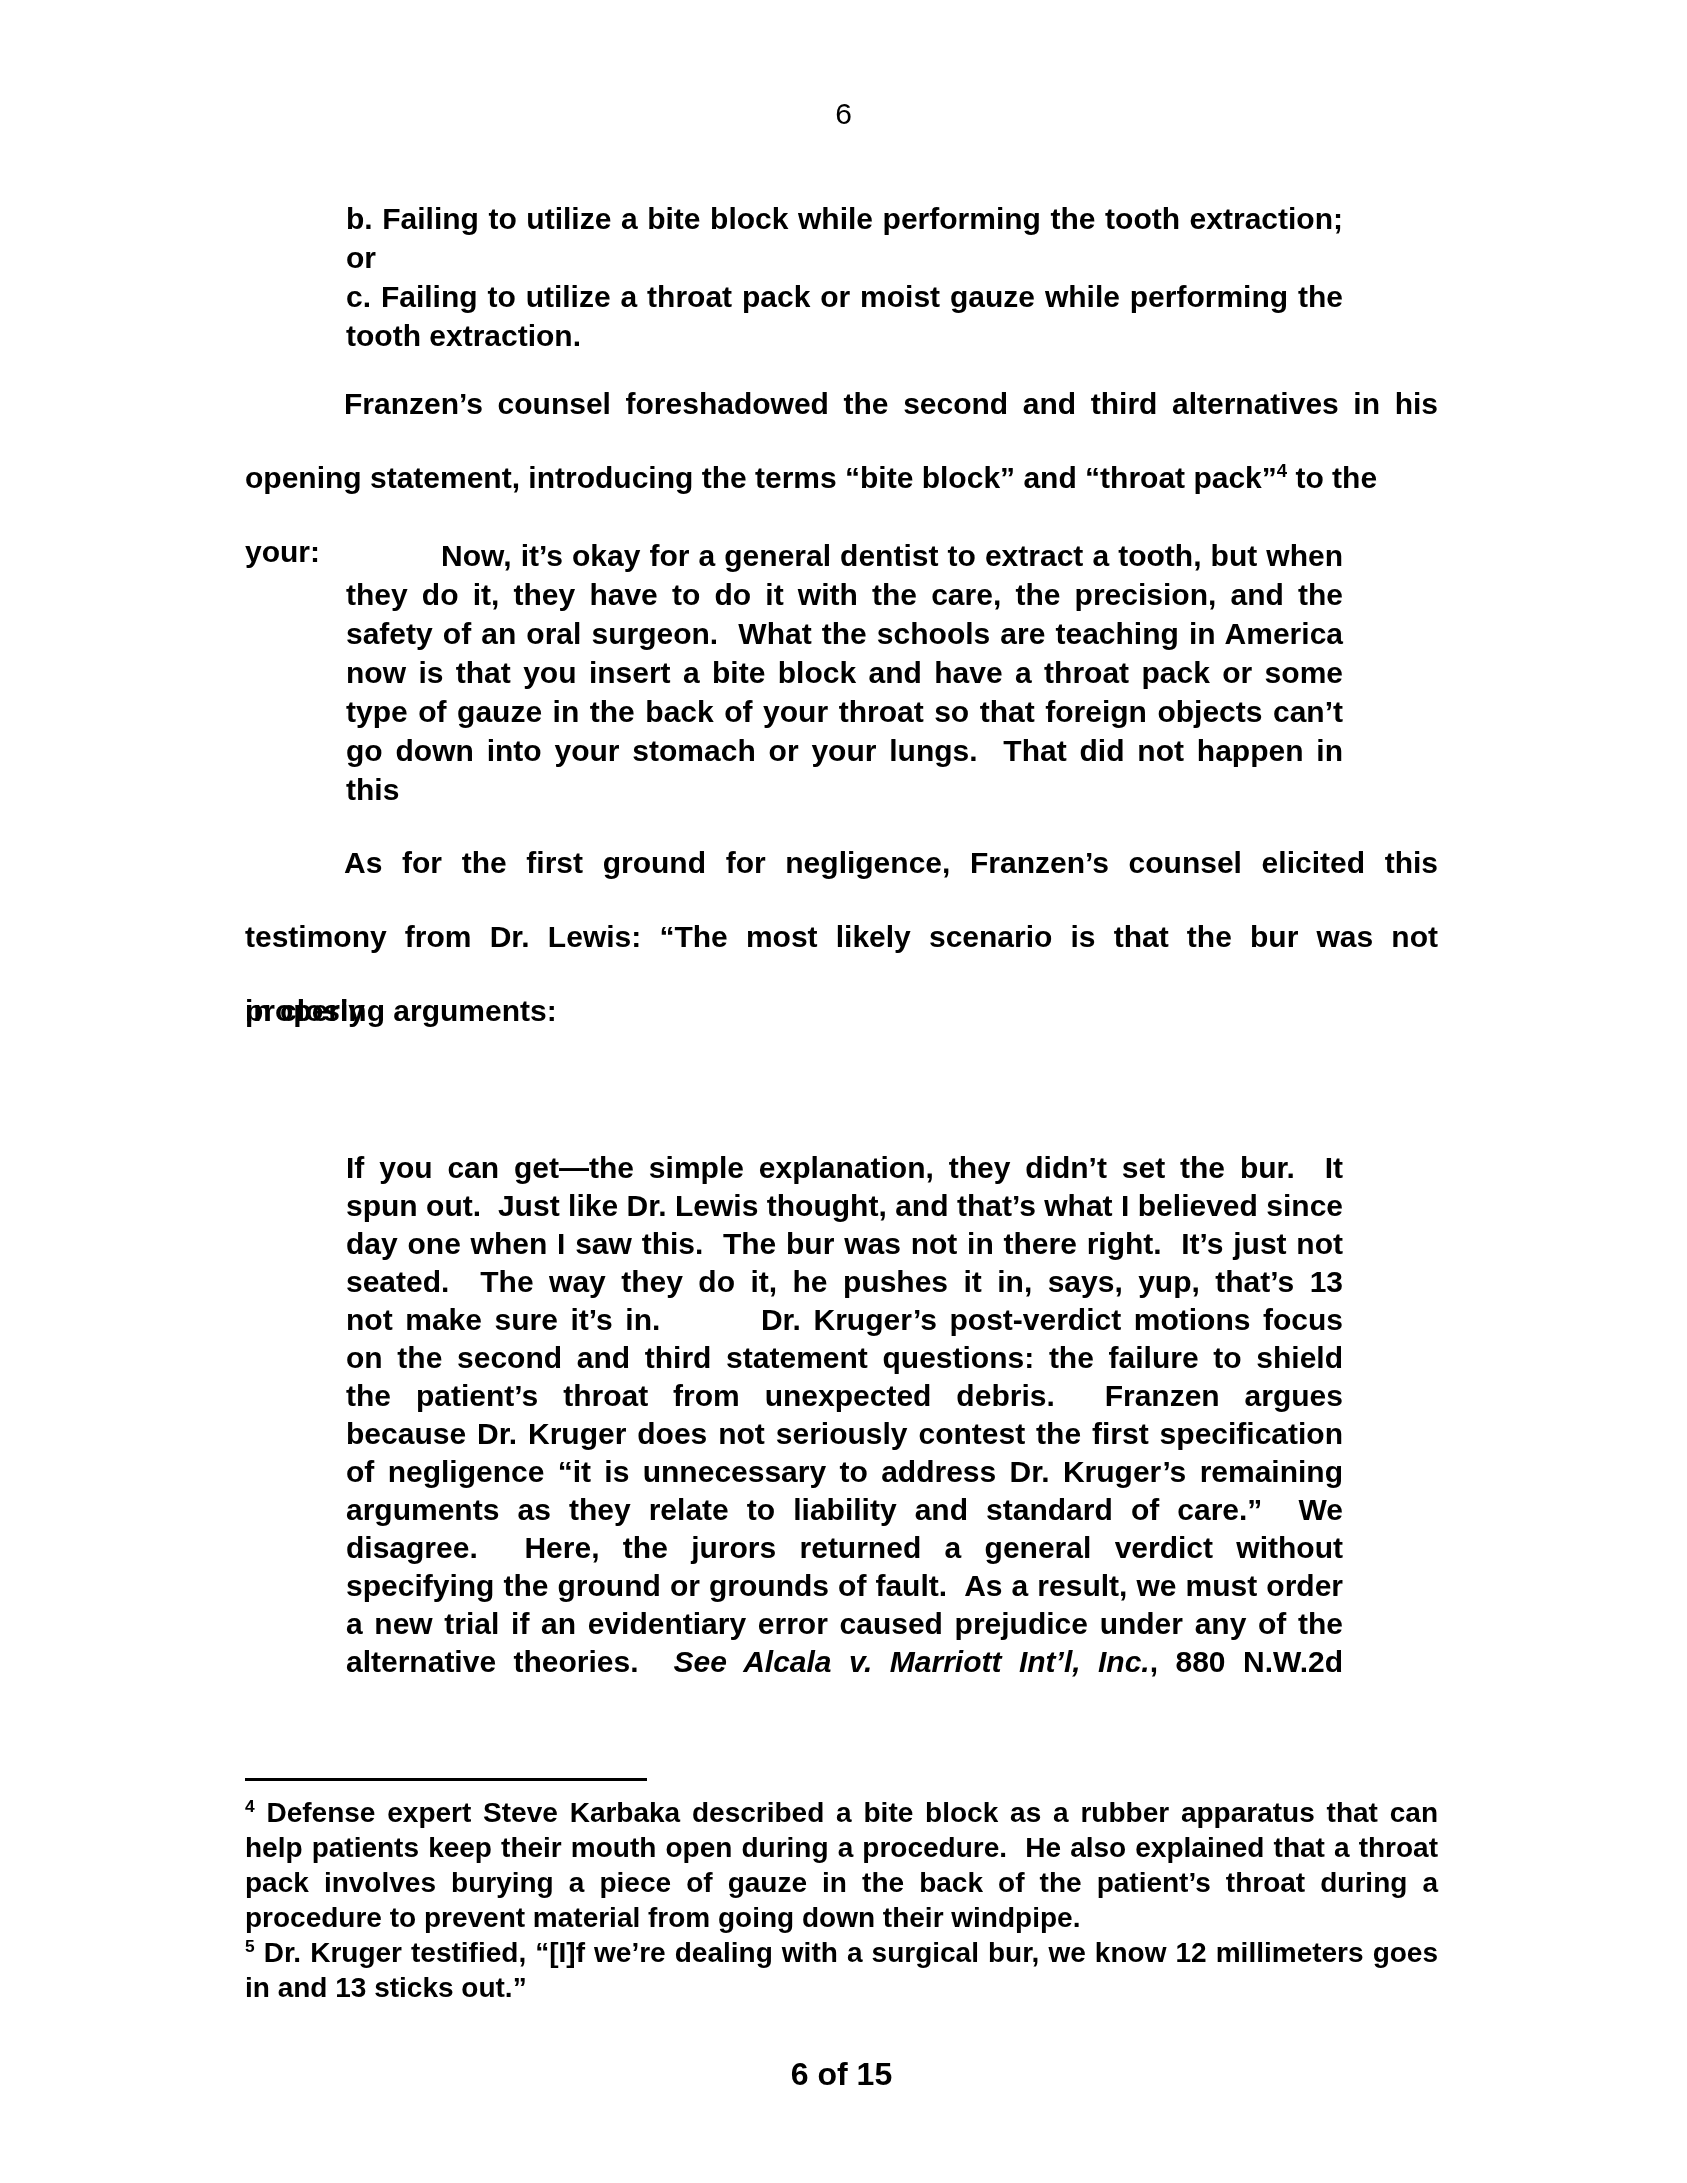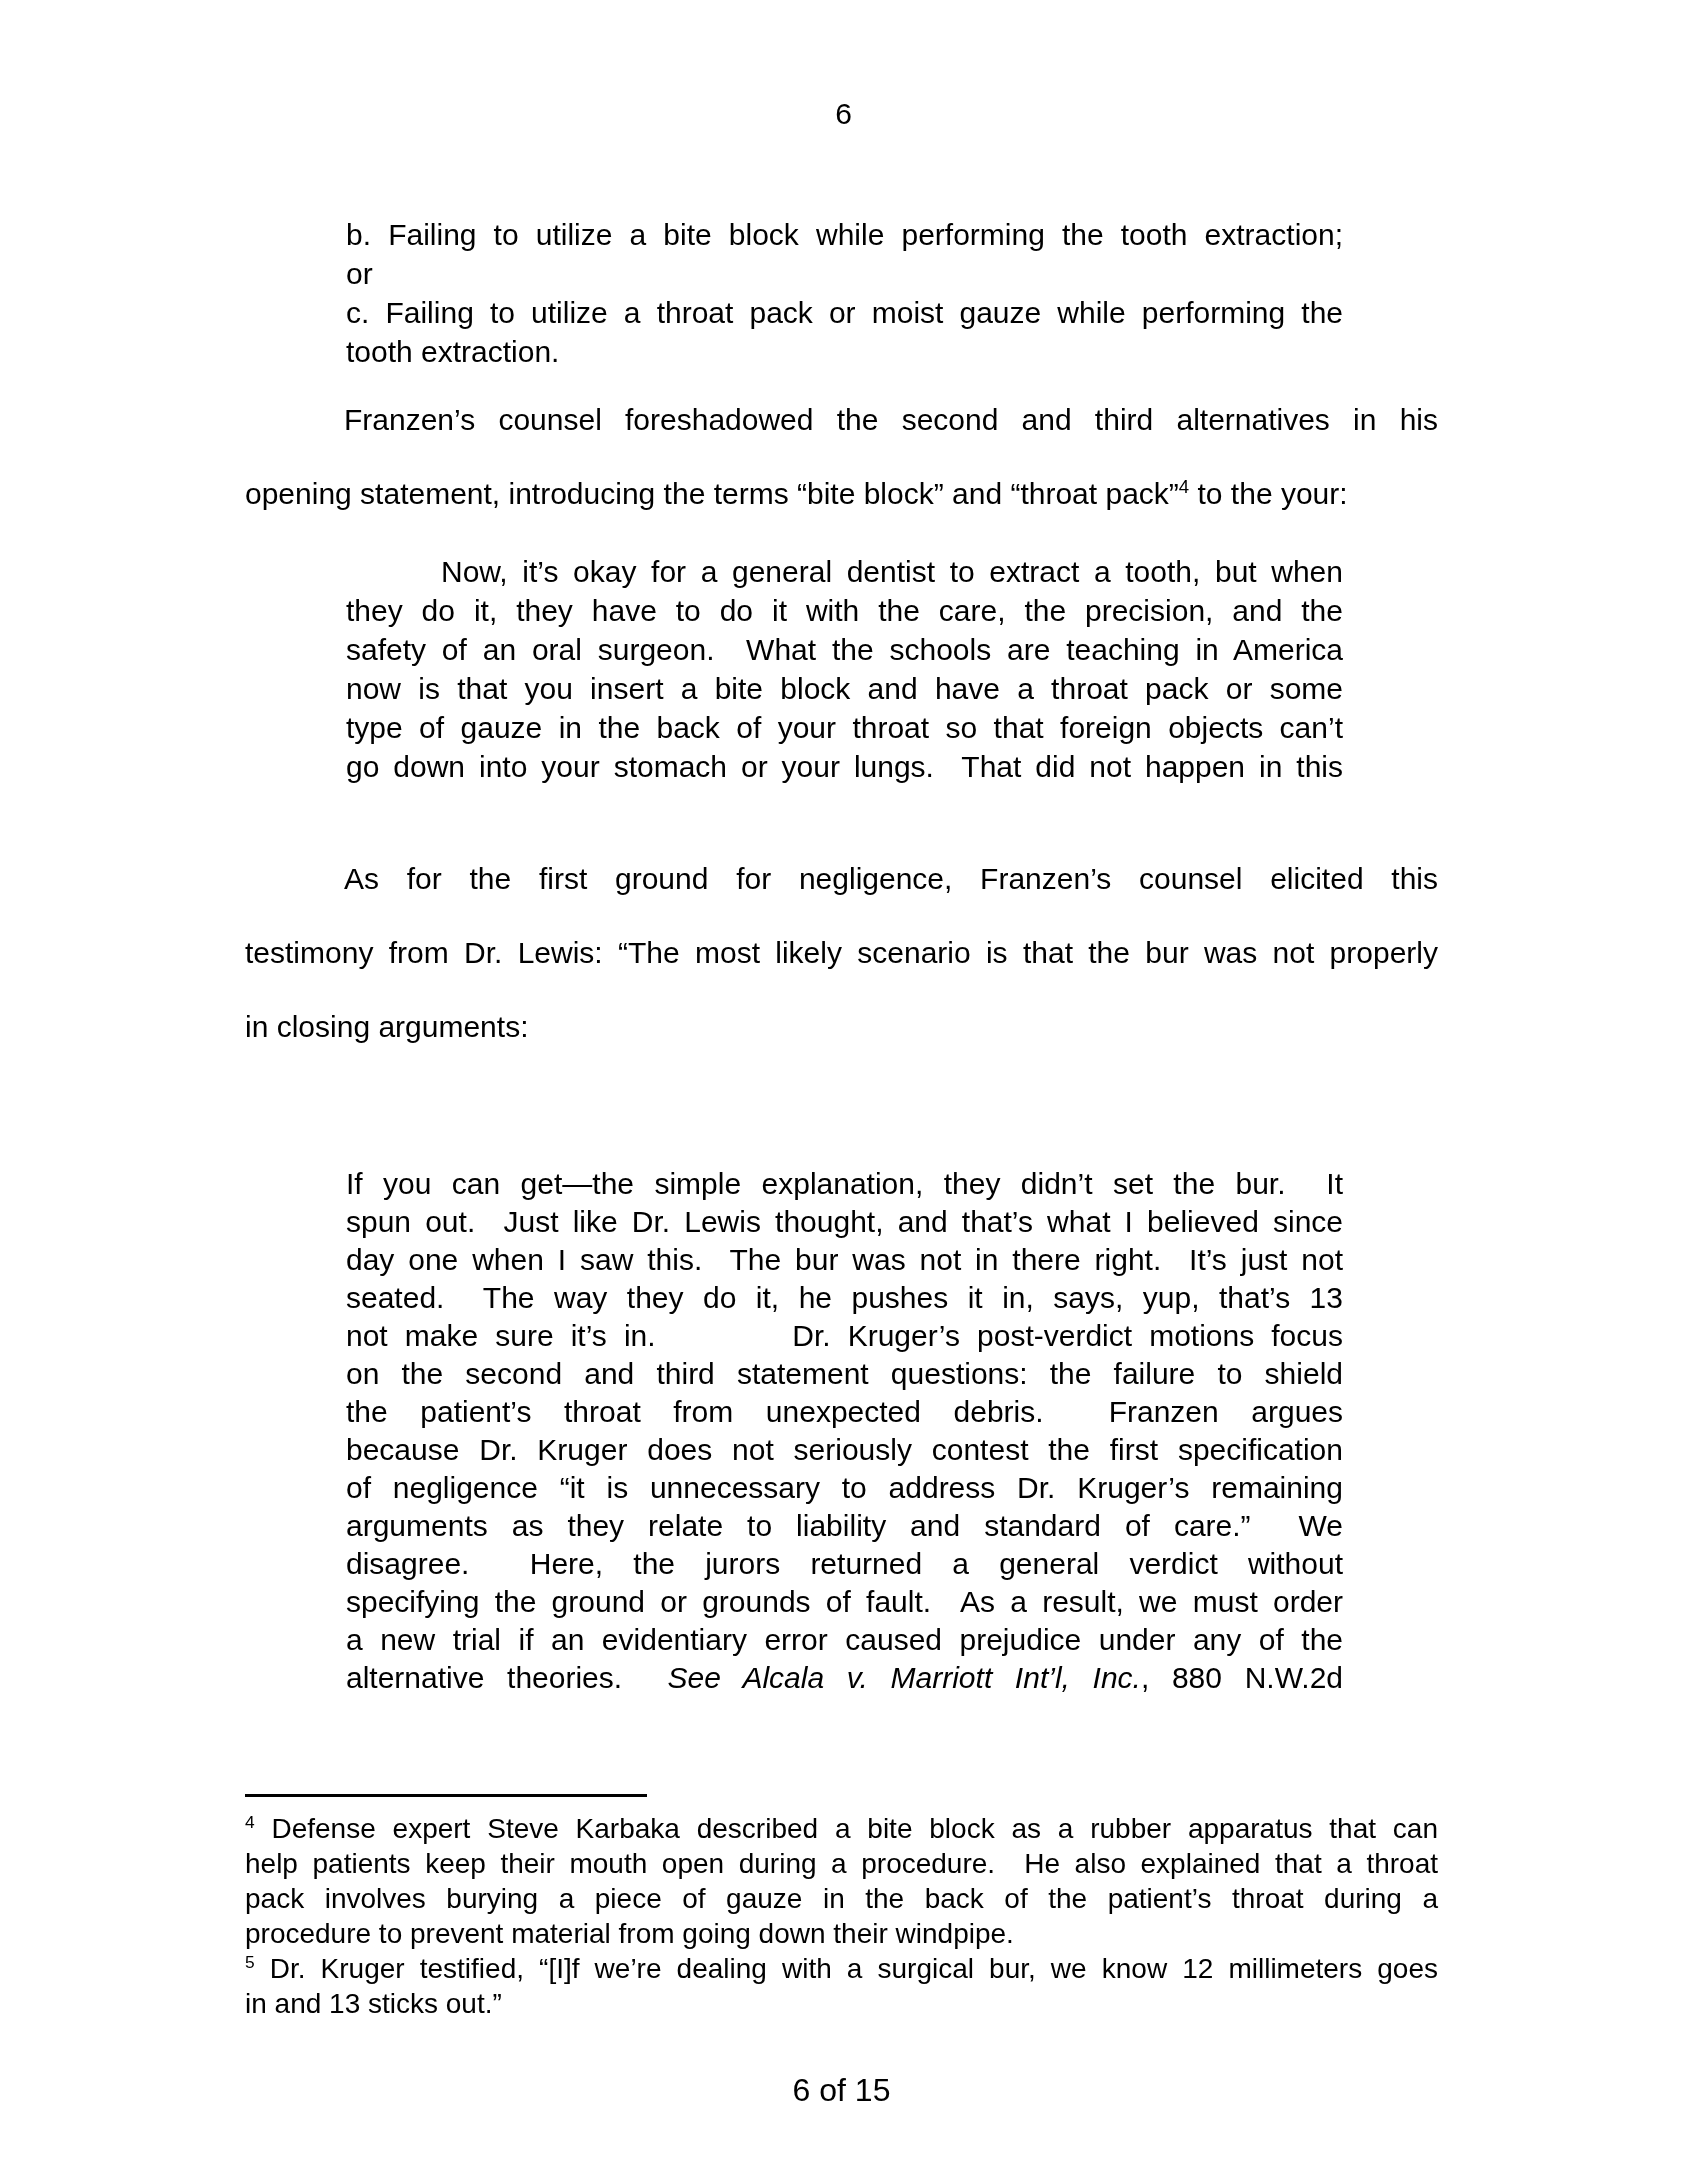--- a/index.html
+++ b/index.html
@@ -8,23 +8,24 @@
     width: 1687px;
     height: 2183px;
     background: #ffffff;
     color: #000000;
     font-family: "Liberation Sans", "DejaVu Sans", sans-serif;
     overflow: hidden;
   }
   .content {
     position: absolute;
     left: 245px;
-    top: 16px;
+    top: 0;
     width: 1193px;
     height: 2136px;
+    font-weight: bold;
   }
   .abs { position: absolute; }
   .pageno {
     position: absolute;
     left: 0; right: 0;
     top: 96px;
     text-align: center;
     font-size: 30px;
     line-height: 35px;
   }

